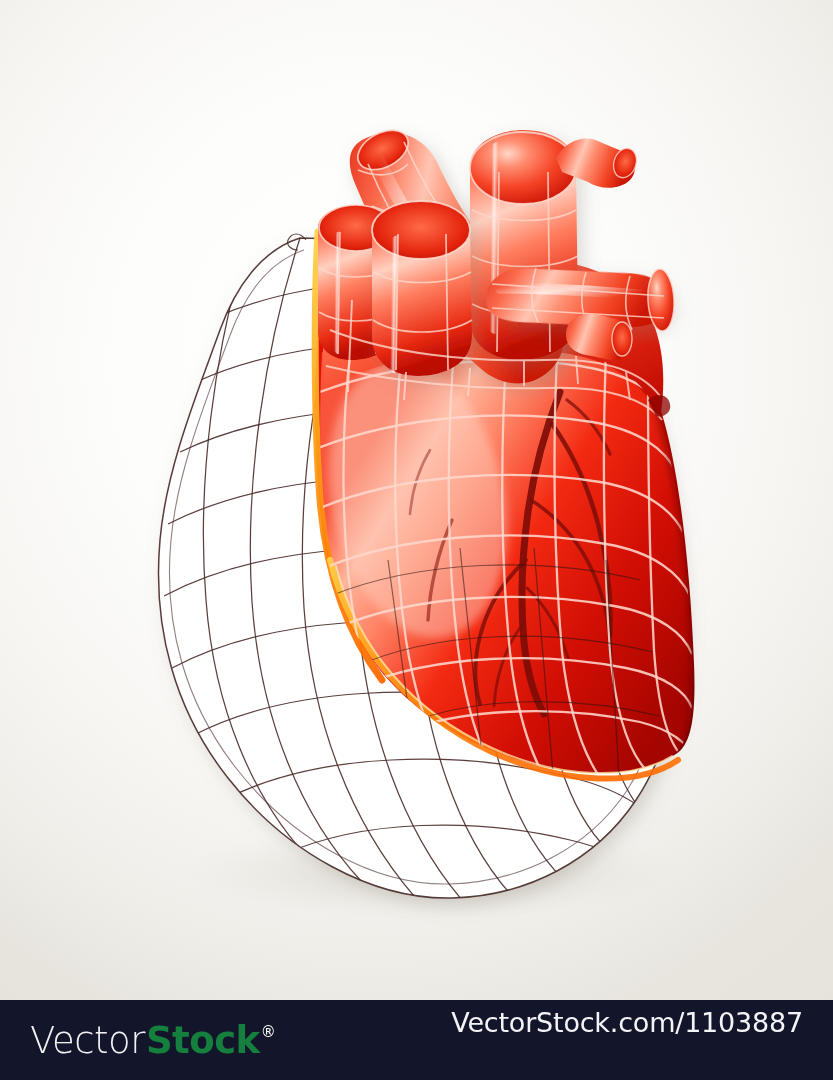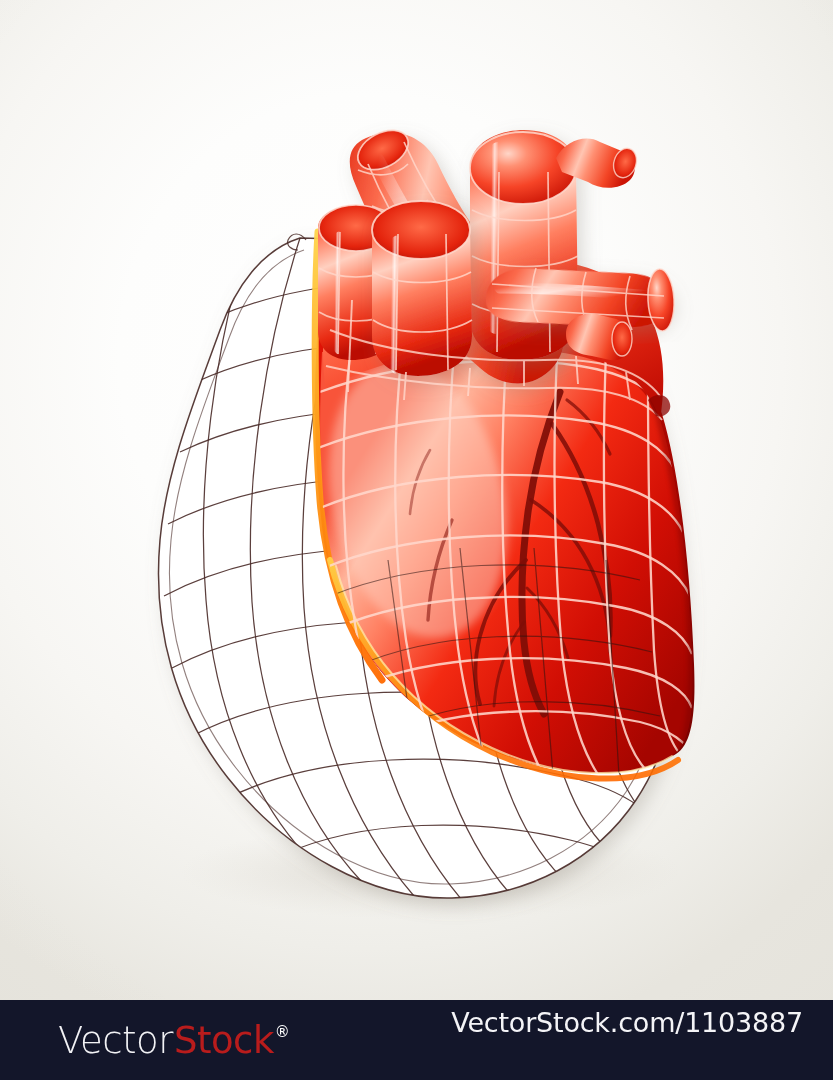--- a/index.html
+++ b/index.html
@@ -52,33 +52,32 @@
   }
   .logo{
     position:absolute;
     left:30px; top:1018px;
     height:44px;
     display:flex;
     align-items:center;
     color:#ffffff;
     letter-spacing:-0.5px;
     white-space:nowrap;
-    margin-left:28px;
   }
   .logo-vector{
     font-size:37px;
     font-weight:300;
     font-family:"DejaVu Sans", sans-serif;
     color:#f2f2f5;
   }
   .logo-stock{
     font-size:37px;
-    font-weight:400;
+    font-weight:700;
     font-family:"DejaVu Sans", sans-serif;
-    color:#b91c1c;
+    color:#15803d;
     margin-left:1px;
   }
   .logo-reg{
     font-size:15px;
     font-weight:400;
     font-family:"DejaVu Sans", sans-serif;
     color:#ffffff;
     align-self:flex-start;
     margin-top:5px;
     margin-left:1px;

